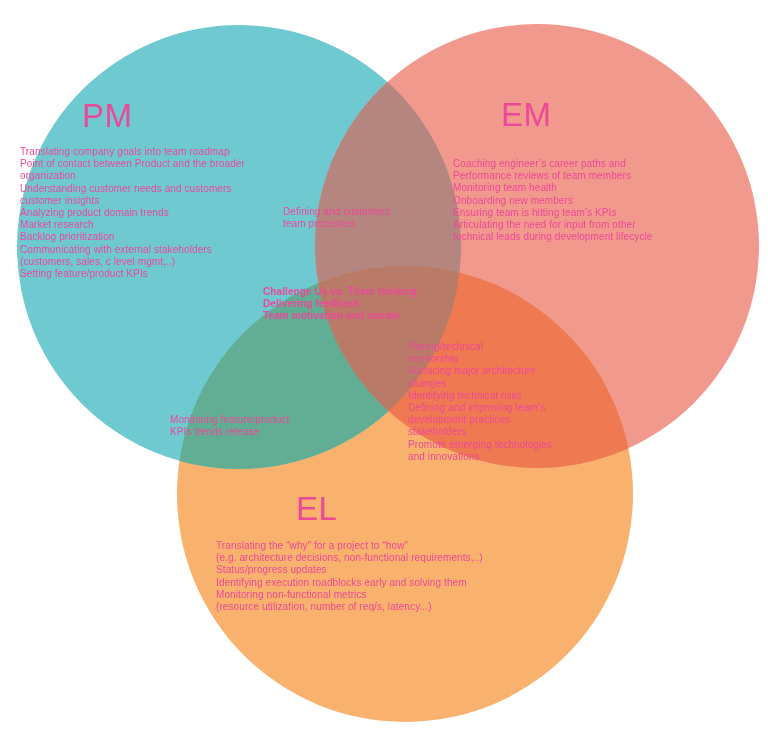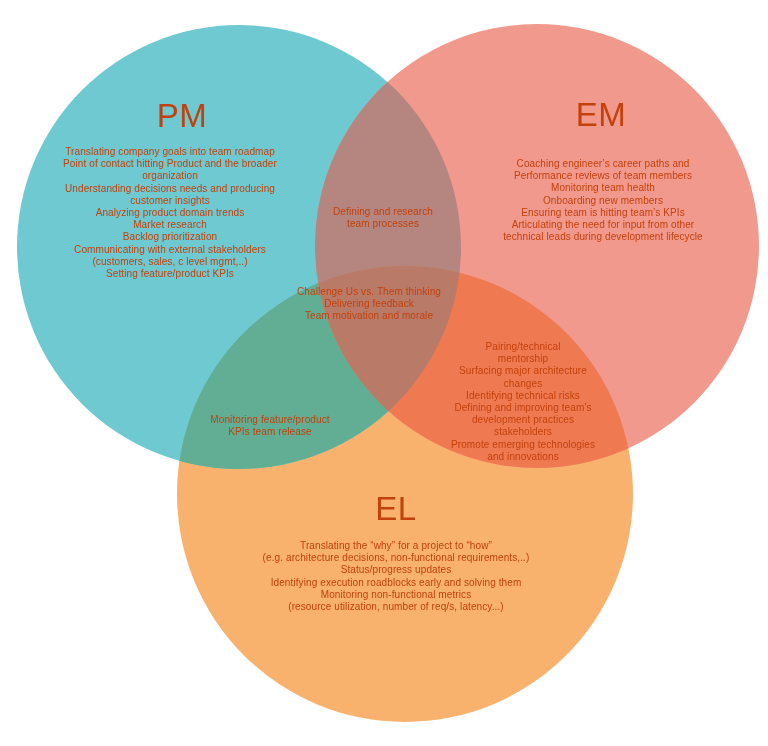--- a/index.html
+++ b/index.html
@@ -15,22 +15,22 @@
     overflow: hidden;
     font-family: "Liberation Sans", sans-serif;
   }
   .stage svg {
     position: absolute;
     left: 0;
     top: 0;
   }
   .label {
     position: absolute;
-    color: #c2410c;
-    text-align: center;
+    color: #ec4899;
+    text-align: left;
     pointer-events: none;
   }
   .title {
     font-size: 33px;
     line-height: 40px;
     font-weight: 400;
     letter-spacing: 0.5px;
   }
   .list {
     font-size: 10px;
@@ -43,21 +43,21 @@
   }
   
   .pm-title { left: 82px;  top: 96px;  width: 200px; }
   .em-title { left: 501px; top: 95px;  width: 200px; }
   .el-title { left: 296px; top: 489px; width: 200px; }
   
   .pm-list       { left: 20px;  top: 146px; width: 300px; }
   .em-list       { left: 453px; top: 158px; width: 300px; }
   .el-list       { left: 216px; top: 540px; width: 360px; }
   .pm-em-list    { left: 283px; top: 206px; width: 200px; }
-  .center-list   { left: 249px; top: 286px; width: 240px; }
+  .center-list   { left: 263px; top: 286px; width: 240px; font-weight: bold; }
   .pm-el-list    { left: 170px; top: 414px; width: 200px; }
   .em-el-list    { left: 408px; top: 341px; width: 230px; }
 </style>
 </head>
 <body>
 
 <div class="stage">
 
   <svg width="768" height="746" viewBox="0 0 768 746">
     <defs>
@@ -92,23 +92,23 @@
       </g>
     </g>
   </svg>
 
   <div class="label title pm-title">PM</div>
   <div class="label title em-title">EM</div>
   <div class="label title el-title">EL</div>
 
   <div class="label list pm-list">
       <div class="line">Translating company goals into team roadmap</div>
-      <div class="line">Point of contact hitting Product and the broader</div>
+      <div class="line">Point of contact between Product and the broader</div>
       <div class="line">organization</div>
-      <div class="line">Understanding decisions needs and producing</div>
+      <div class="line">Understanding customer needs and customers</div>
       <div class="line">customer insights</div>
       <div class="line">Analyzing product domain trends</div>
       <div class="line">Market research</div>
       <div class="line">Backlog prioritization</div>
       <div class="line">Communicating with external stakeholders</div>
       <div class="line">(customers, sales, c level mgmt,..)</div>
       <div class="line">Setting feature/product KPIs</div>
     </div>
   <div class="label list em-list">
       <div class="line">Coaching engineer’s career paths and</div>
@@ -122,31 +122,31 @@
   <div class="label list el-list">
       <div class="line">Translating the “why” for a project to “how”</div>
       <div class="line">(e.g. architecture decisions, non-functional requirements,..)</div>
       <div class="line">Status/progress updates</div>
       <div class="line">Identifying execution roadblocks early and solving them</div>
       <div class="line">Monitoring non-functional metrics</div>
       <div class="line">(resource utilization, number of req/s, latency...)</div>
     </div>
 
   <div class="label list pm-em-list">
-      <div class="line">Defining and research</div>
+      <div class="line">Defining and customers</div>
       <div class="line">team processes</div>
     </div>
   <div class="label list center-list">
       <div class="line">Challenge Us vs. Them thinking</div>
       <div class="line">Delivering feedback</div>
       <div class="line">Team motivation and morale</div>
     </div>
   <div class="label list pm-el-list">
       <div class="line">Monitoring feature/product</div>
-      <div class="line">KPIs team release</div>
+      <div class="line">KPIs trends release</div>
     </div>
   <div class="label list em-el-list">
       <div class="line">Pairing/technical</div>
       <div class="line">mentorship</div>
       <div class="line">Surfacing major architecture</div>
       <div class="line">changes</div>
       <div class="line">Identifying technical risks</div>
       <div class="line">Defining and improving team’s</div>
       <div class="line">development practices</div>
       <div class="line">stakeholders</div>

